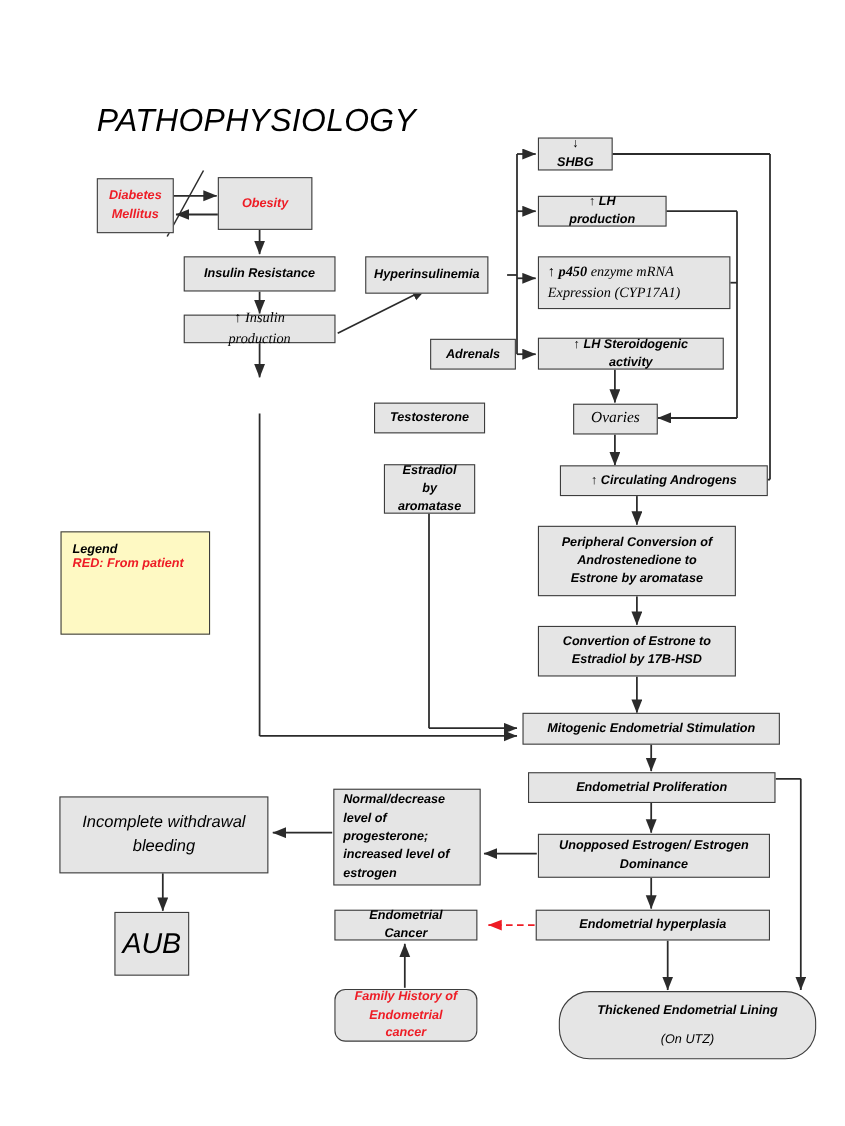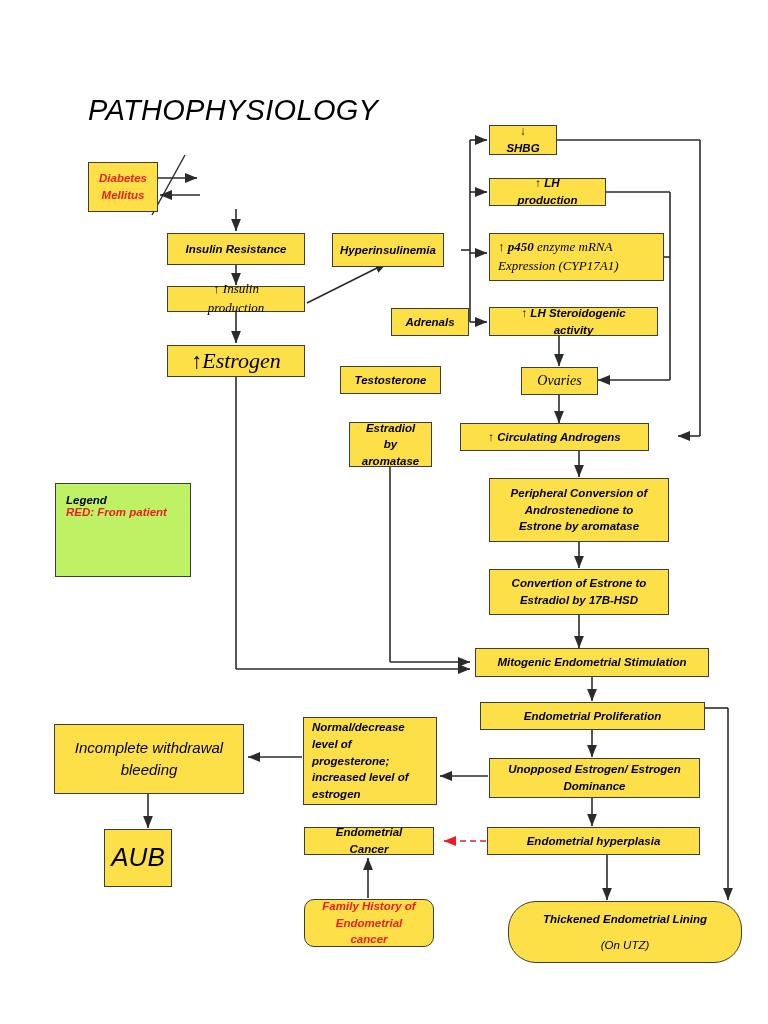--- a/index.html
+++ b/index.html
@@ -11,21 +11,21 @@
     overflow:hidden;
   }
   #canvas{position:relative;width:768px;height:1024px;font-style:italic;}
 
   svg#wires{position:absolute;left:0;top:0;width:768px;height:1024px;pointer-events:none;}
 
   .node{
     position:absolute;
     box-sizing:border-box;
     border:1.4px solid #3d3d3d;
-    background:#fde047;
+    background:#e5e5e5;
     display:flex;
     align-items:center;
     justify-content:center;
     text-align:center;
     font-size:11.5px;
     font-weight:bold;
     line-height:1.45;
     padding:2px 16px;
     z-index:2;
   }
@@ -37,21 +37,21 @@
 
   #title{
     position:absolute;left:88px;top:94px;
     font-size:29px;font-weight:normal;letter-spacing:.3px;
     font-family:"Liberation Sans","DejaVu Sans",sans-serif;
     z-index:3;
   }
 
   #legend{
     position:absolute;left:55px;top:483px;width:136px;height:94px;
-    border:1.4px solid #3d3d3d;background:#bef264;
+    border:1.4px solid #3d3d3d;background:#fef9c3;
     z-index:2;
     padding:10px 0 0 10px;box-sizing:border-box;
   }
   #legend .lg-title{font-size:11.5px;font-weight:bold;color:#000;}
   #legend .lg-red{font-size:11.5px;font-weight:bold;color:#ee1c25;margin-top:0;}
 
   .big{font-size:15px;}
   .xbig{font-size:22px;font-weight:normal;}
   .med{font-size:13px;font-weight:normal;}
   .sub{font-size:11.5px;font-weight:normal;color:#000;margin-top:9px;}
@@ -141,26 +141,26 @@
       <line x1="368" y1="898" x2="368" y2="858" marker-end="url(#ah)"></line>
     </g>
 
     <g stroke="#ee1c25" stroke-width="1.6" fill="none" stroke-dasharray="6,4">
       <line x1="486" y1="841" x2="444" y2="841" marker-end="url(#ahr)"></line>
     </g>
   </svg>
 
   <div class="node red" style="left:88px;top:162px;width:70px;height:50px;">Diabetes Mellitus</div>
 
+  <div class="node red" style="left:198px;top:161px;width:86px;height:48px;">Obesity</div>
 
   <div class="node" style="left:167px;top:233px;width:138px;height:32px;">Insulin Resistance</div>
 
   <div class="node serif med" style="left:167px;top:286px;width:138px;height:26px;">↑ Insulin production</div>
 
-  <div class="node serif xbig" style="left:167px;top:345px;width:138px;height:32px;">↑Estrogen</div>
 
   <div class="node" style="left:332px;top:233px;width:112px;height:34px;">Hyperinsulinemia</div>
 
   <div class="node" style="left:351px;top:308px;width:78px;height:28px;margin-left:40px;">Adrenals</div>
 
   <div class="node" style="left:340px;top:366px;width:101px;height:28px;">Testosterone</div>
 
   <div class="node" style="left:349px;top:422px;width:83px;height:45px;">Estradiol by aromatase</div>
 
   <div class="node" style="left:489px;top:125px;width:68px;height:30px;">↓ SHBG</div>
@@ -168,21 +168,21 @@
   <div class="node" style="left:489px;top:178px;width:117px;height:28px;">↑ LH production</div>
 
   <div class="node serif plain" style="left:489px;top:233px;width:175px;height:48px;font-size:13px;justify-content:flex-start;text-align:left;padding-left:8px;">
       <span><span>↑ </span><span class="bold-inline">p450</span><span> enzyme mRNA Expression (CYP17A1)</span></span>
     </div>
 
   <div class="node" style="left:489px;top:307px;width:169px;height:29px;">↑ LH Steroidogenic activity</div>
 
   <div class="node serif plain" style="left:521px;top:367px;width:77px;height:28px;font-size:14px;">Ovaries</div>
 
-  <div class="node" style="left:460px;top:423px;width:189px;height:28px;text-align:right;">↑ Circulating Androgens</div>
+  <div class="node" style="left:509px;top:423px;width:189px;height:28px;text-align:right;">↑ Circulating Androgens</div>
 
   <div class="node" style="left:489px;top:478px;width:180px;height:64px;">Peripheral Conversion of Androstenedione to Estrone by aromatase</div>
 
   <div class="node" style="left:489px;top:569px;width:180px;height:46px;">Convertion of Estrone to Estradiol by 17B-HSD</div>
 
   <div class="node" style="left:475px;top:648px;width:234px;height:29px;">Mitogenic Endometrial Stimulation</div>
 
   <div class="node" style="left:480px;top:702px;width:225px;height:28px;">Endometrial Proliferation</div>
 
   <div class="node" style="left:489px;top:758px;width:211px;height:40px;">Unopposed Estrogen/ Estrogen Dominance</div>

